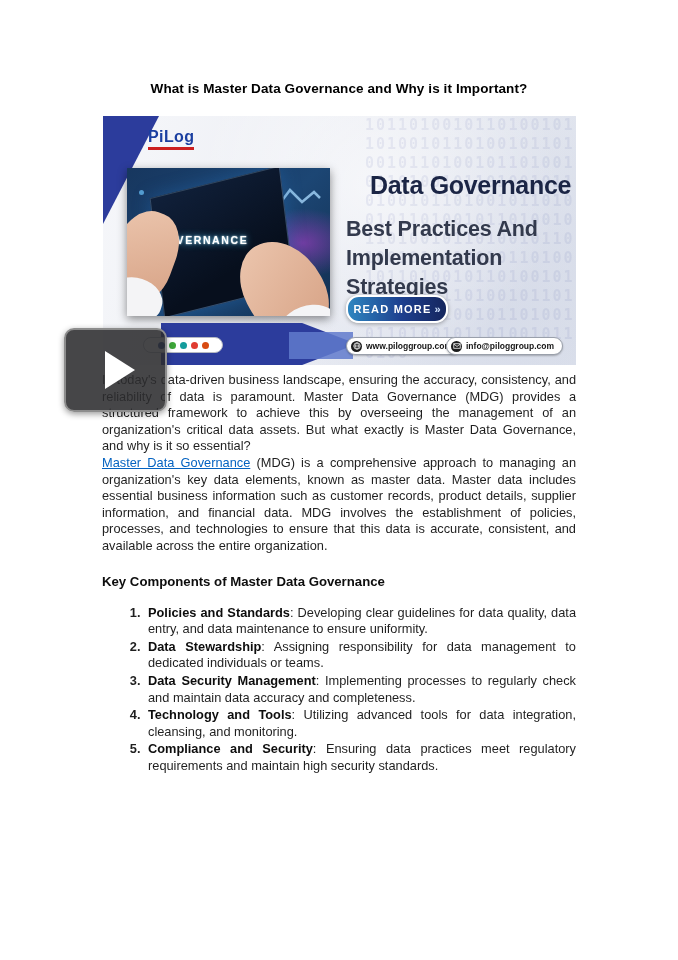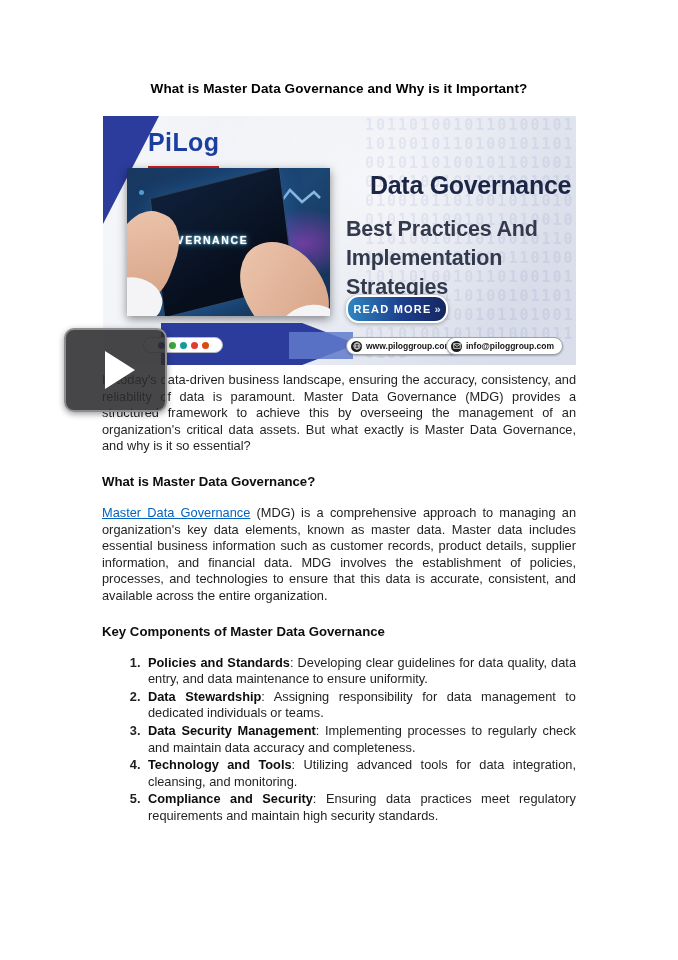--- a/index.html
+++ b/index.html
@@ -14,22 +14,22 @@
     background:linear-gradient(105deg,#f6f7fa 0%,#ecEEf4 45%,#e1e5ee 100%);
     background:linear-gradient(105deg,#f6f7fa 0%,#eceef4 45%,#e1e5ee 100%);}
   .banner::before{content:"";position:absolute;inset:0;
     background:radial-gradient(circle at 58% 28%,rgba(255,255,255,.65),rgba(255,255,255,0) 55%),
                radial-gradient(circle at 85% 75%,rgba(190,198,220,.35),rgba(255,255,255,0) 60%);}
   .binary{position:absolute;right:-4px;top:0;bottom:0;width:215px;overflow:hidden;
     font-family:"DejaVu Sans Mono",monospace;font-weight:bold;font-size:15px;line-height:19px;
     color:rgba(38,58,145,.075);word-break:break-all;letter-spacing:2px;}
   .wedge{position:absolute;left:0;top:0;width:56px;height:108px;background:#2c3c9c;
     clip-path:polygon(0 0,100% 0,0 100%);}
-  .logo{position:absolute;left:45px;top:13px;font-size:25px;font-weight:bold;color:#1b3fa0;
-    letter-spacing:.4px;border-bottom:3px solid #cc1f1f;padding-bottom:11px;line-height:1.05;}
+  .logo{position:absolute;left:45px;top:13px;font-size:16px;font-weight:bold;color:#1b3fa0;
+    letter-spacing:.4px;border-bottom:3px solid #cc1f1f;padding-bottom:1px;line-height:1.05;}
 
   
   .photo{position:absolute;left:24px;top:52px;width:203px;height:148px;overflow:hidden;
     background:linear-gradient(135deg,#17375f 0%,#1c4674 55%,#122f50 100%);
     box-shadow:0 3px 9px rgba(0,0,0,.45);}
   .purple-glow{position:absolute;right:-28px;top:40px;width:110px;height:70px;
     background:radial-gradient(ellipse at center,rgba(186,60,210,.55),rgba(186,60,210,0) 70%);}
   .tablet{position:absolute;left:28px;top:14px;width:132px;height:118px;
     background:linear-gradient(160deg,#10203a 0%,#070f1d 70%);
     transform:rotate(-14deg) skewX(-7deg);
@@ -171,21 +171,20 @@
     </div>
   </div>
 
   <div class="play-overlay">
     <div class="play-tri"></div>
   </div>
 
   <div class="article">
     <p>In today's data-driven business landscape, ensuring the accuracy, consistency, and reliability of data is paramount. Master Data Governance (MDG) provides a structured framework to achieve this by overseeing the management of an organization's critical data assets. But what exactly is Master Data Governance, and why is it so essential?</p>
 
-    <h2>What is Master Data Governance?</h2>
 
     <p><a class="mdg-link">Master Data Governance</a><span> (MDG) is a comprehensive approach to managing an organization's key data elements, known as master data. Master data includes essential business information such as customer records, product details, supplier information, and financial data. MDG involves the establishment of policies, processes, and technologies to ensure that this data is accurate, consistent, and available across the entire organization.</span></p>
 
     <h2>Key Components of Master Data Governance</h2>
 
     <ol>
       <li><b>Policies and Standards</b><span>: Developing clear guidelines for data quality, data entry, and data maintenance to ensure uniformity.</span></li>
       <li><b>Data Stewardship</b><span>: Assigning responsibility for data management to dedicated individuals or teams.</span></li>
       <li><b>Data Security Management</b><span>: Implementing processes to regularly check and maintain data accuracy and completeness.</span></li>
       <li><b>Technology and Tools</b><span>: Utilizing advanced tools for data integration, cleansing, and monitoring.</span></li>

